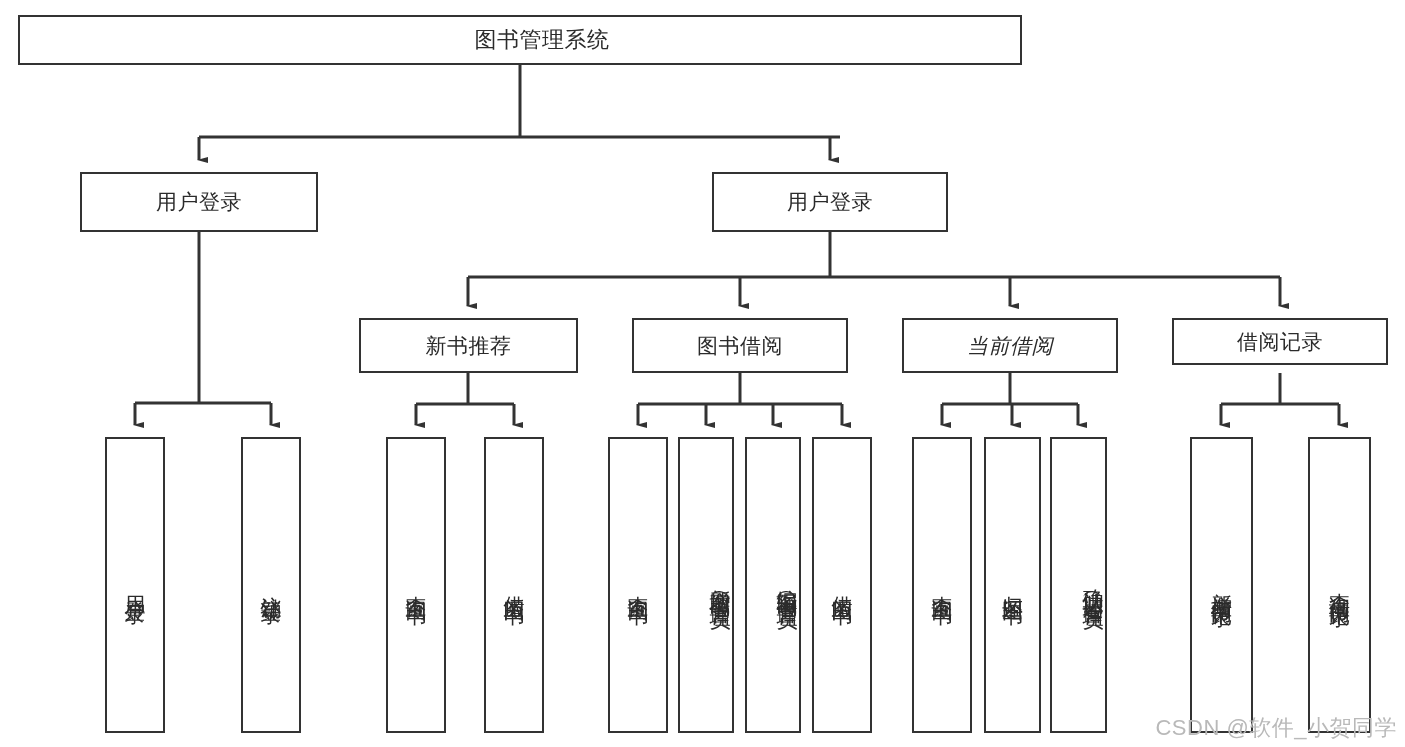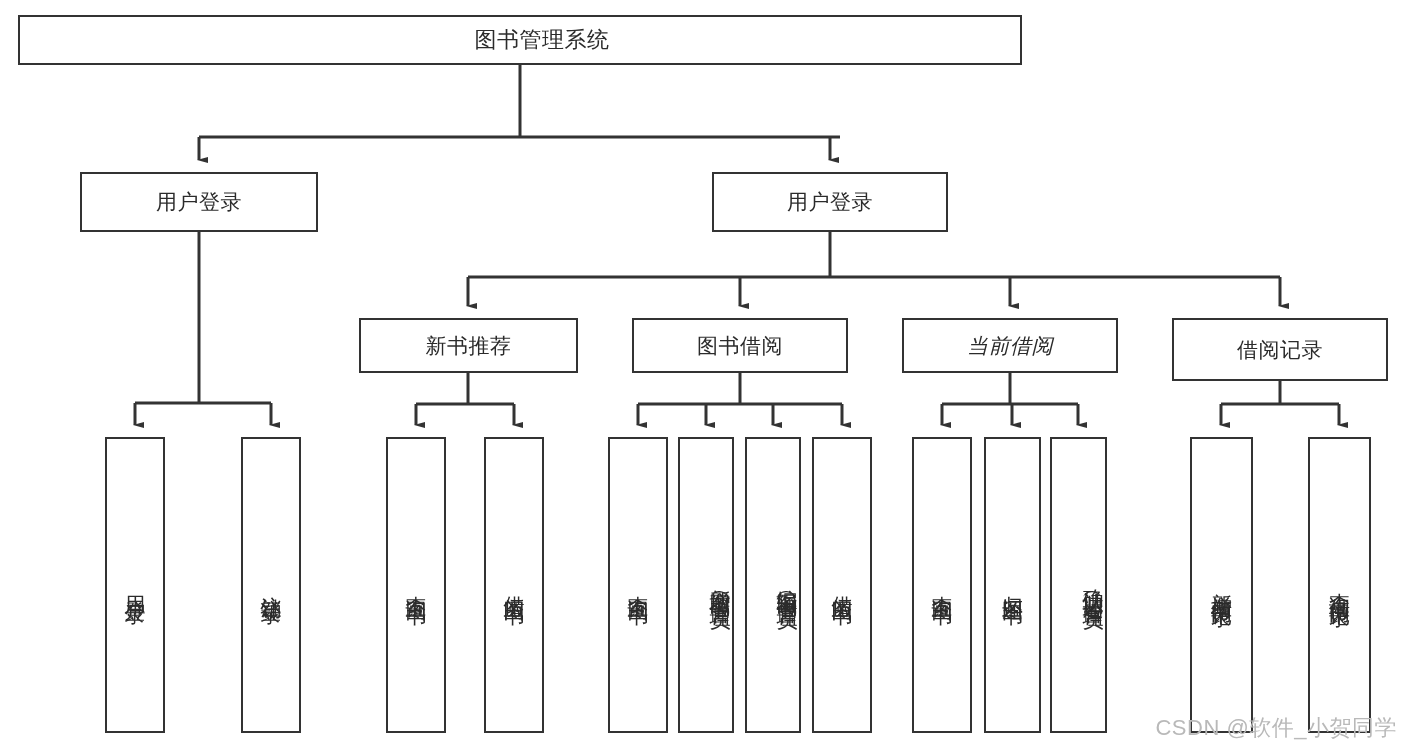--- a/index.html
+++ b/index.html
@@ -136,21 +136,21 @@
 
   <div class="node horiz" style="left:359px; top:318px; width:219px; height:55px;">
     <span>新书推荐</span>
   </div>
   <div class="node horiz" style="left:632px; top:318px; width:216px; height:55px;">
     <span>图书借阅</span>
   </div>
   <div class="node horiz" style="left:902px; top:318px; width:216px; height:55px;font-style:italic;">
     <span>当前借阅</span>
   </div>
-  <div class="node horiz" style="left:1172px; top:318px; width:216px; height:63px;">
+  <div class="node horiz" style="left:1172px; top:318px; width:216px; height:47px;">
     <span>借阅记录</span>
   </div>
 
   <div class="node vert" style="left:105px; top:437px; width:60px; height:296px; align-items:center;">
     <span>用户登录</span>
   </div>
   <div class="node vert" style="left:241px; top:437px; width:60px; height:296px; align-items:center;">
     <span>注销登录</span>
   </div>
   <div class="node vert" style="left:386px; top:437px; width:60px; height:296px; align-items:center;">

